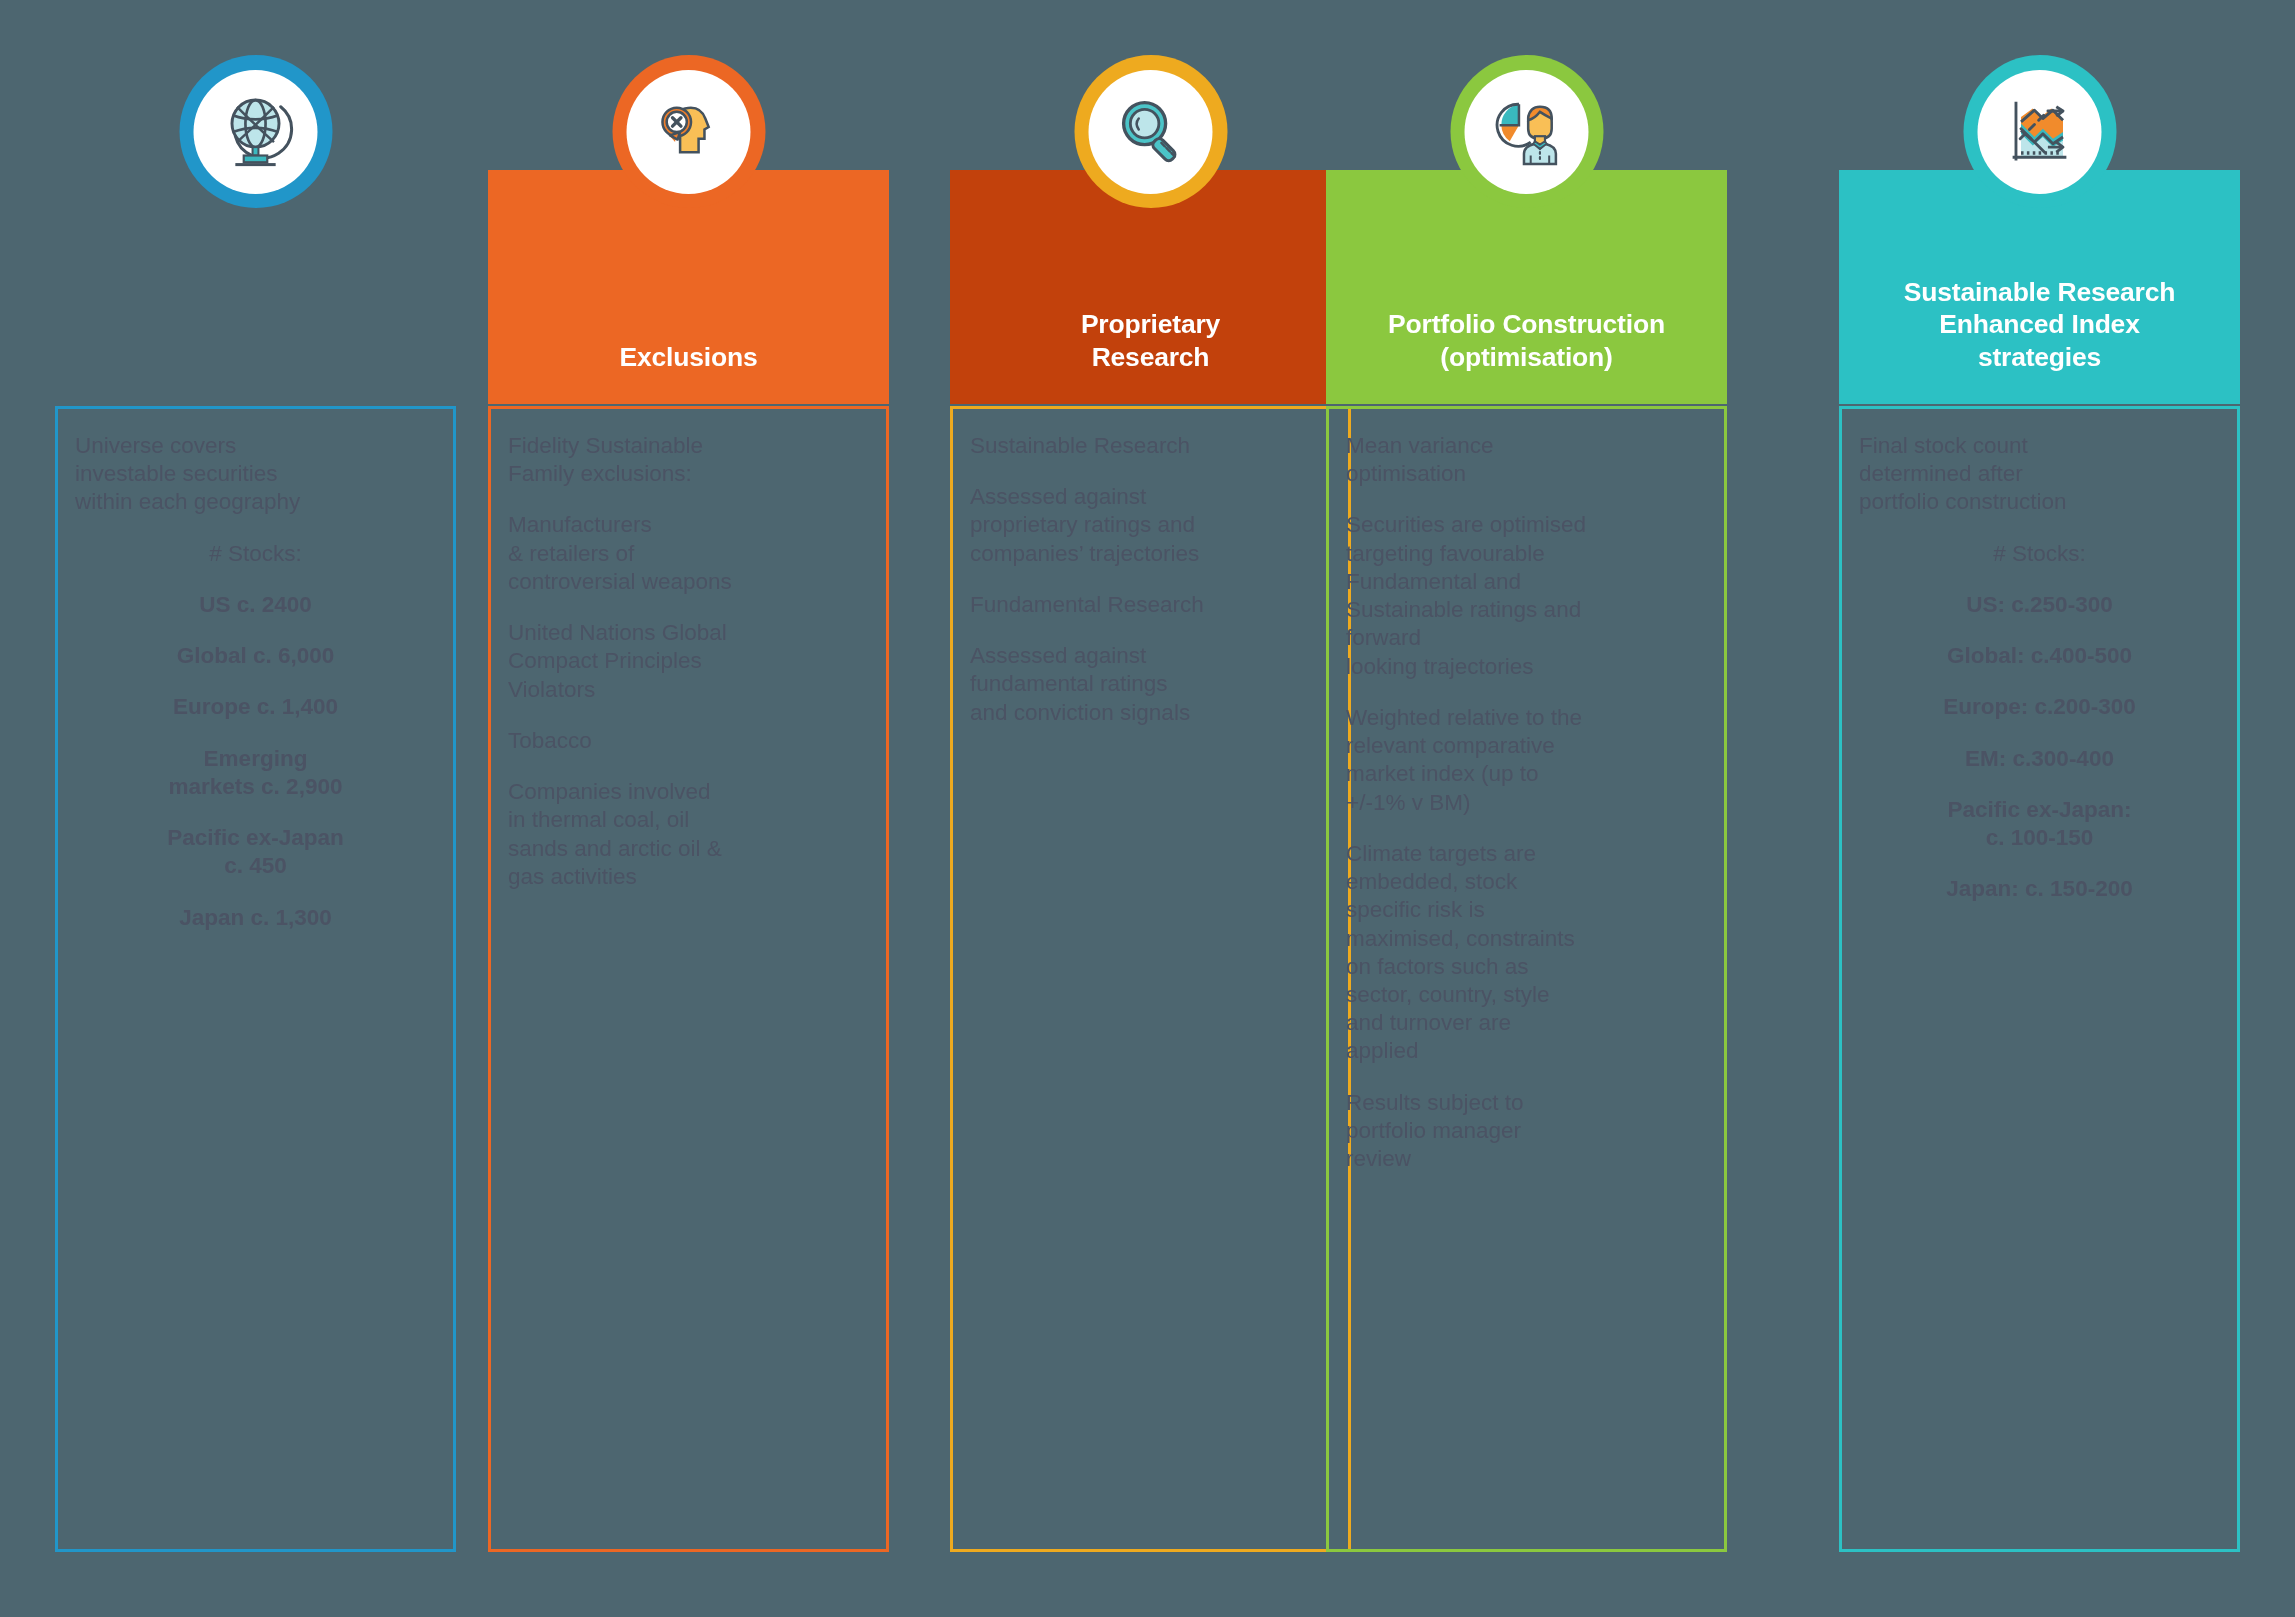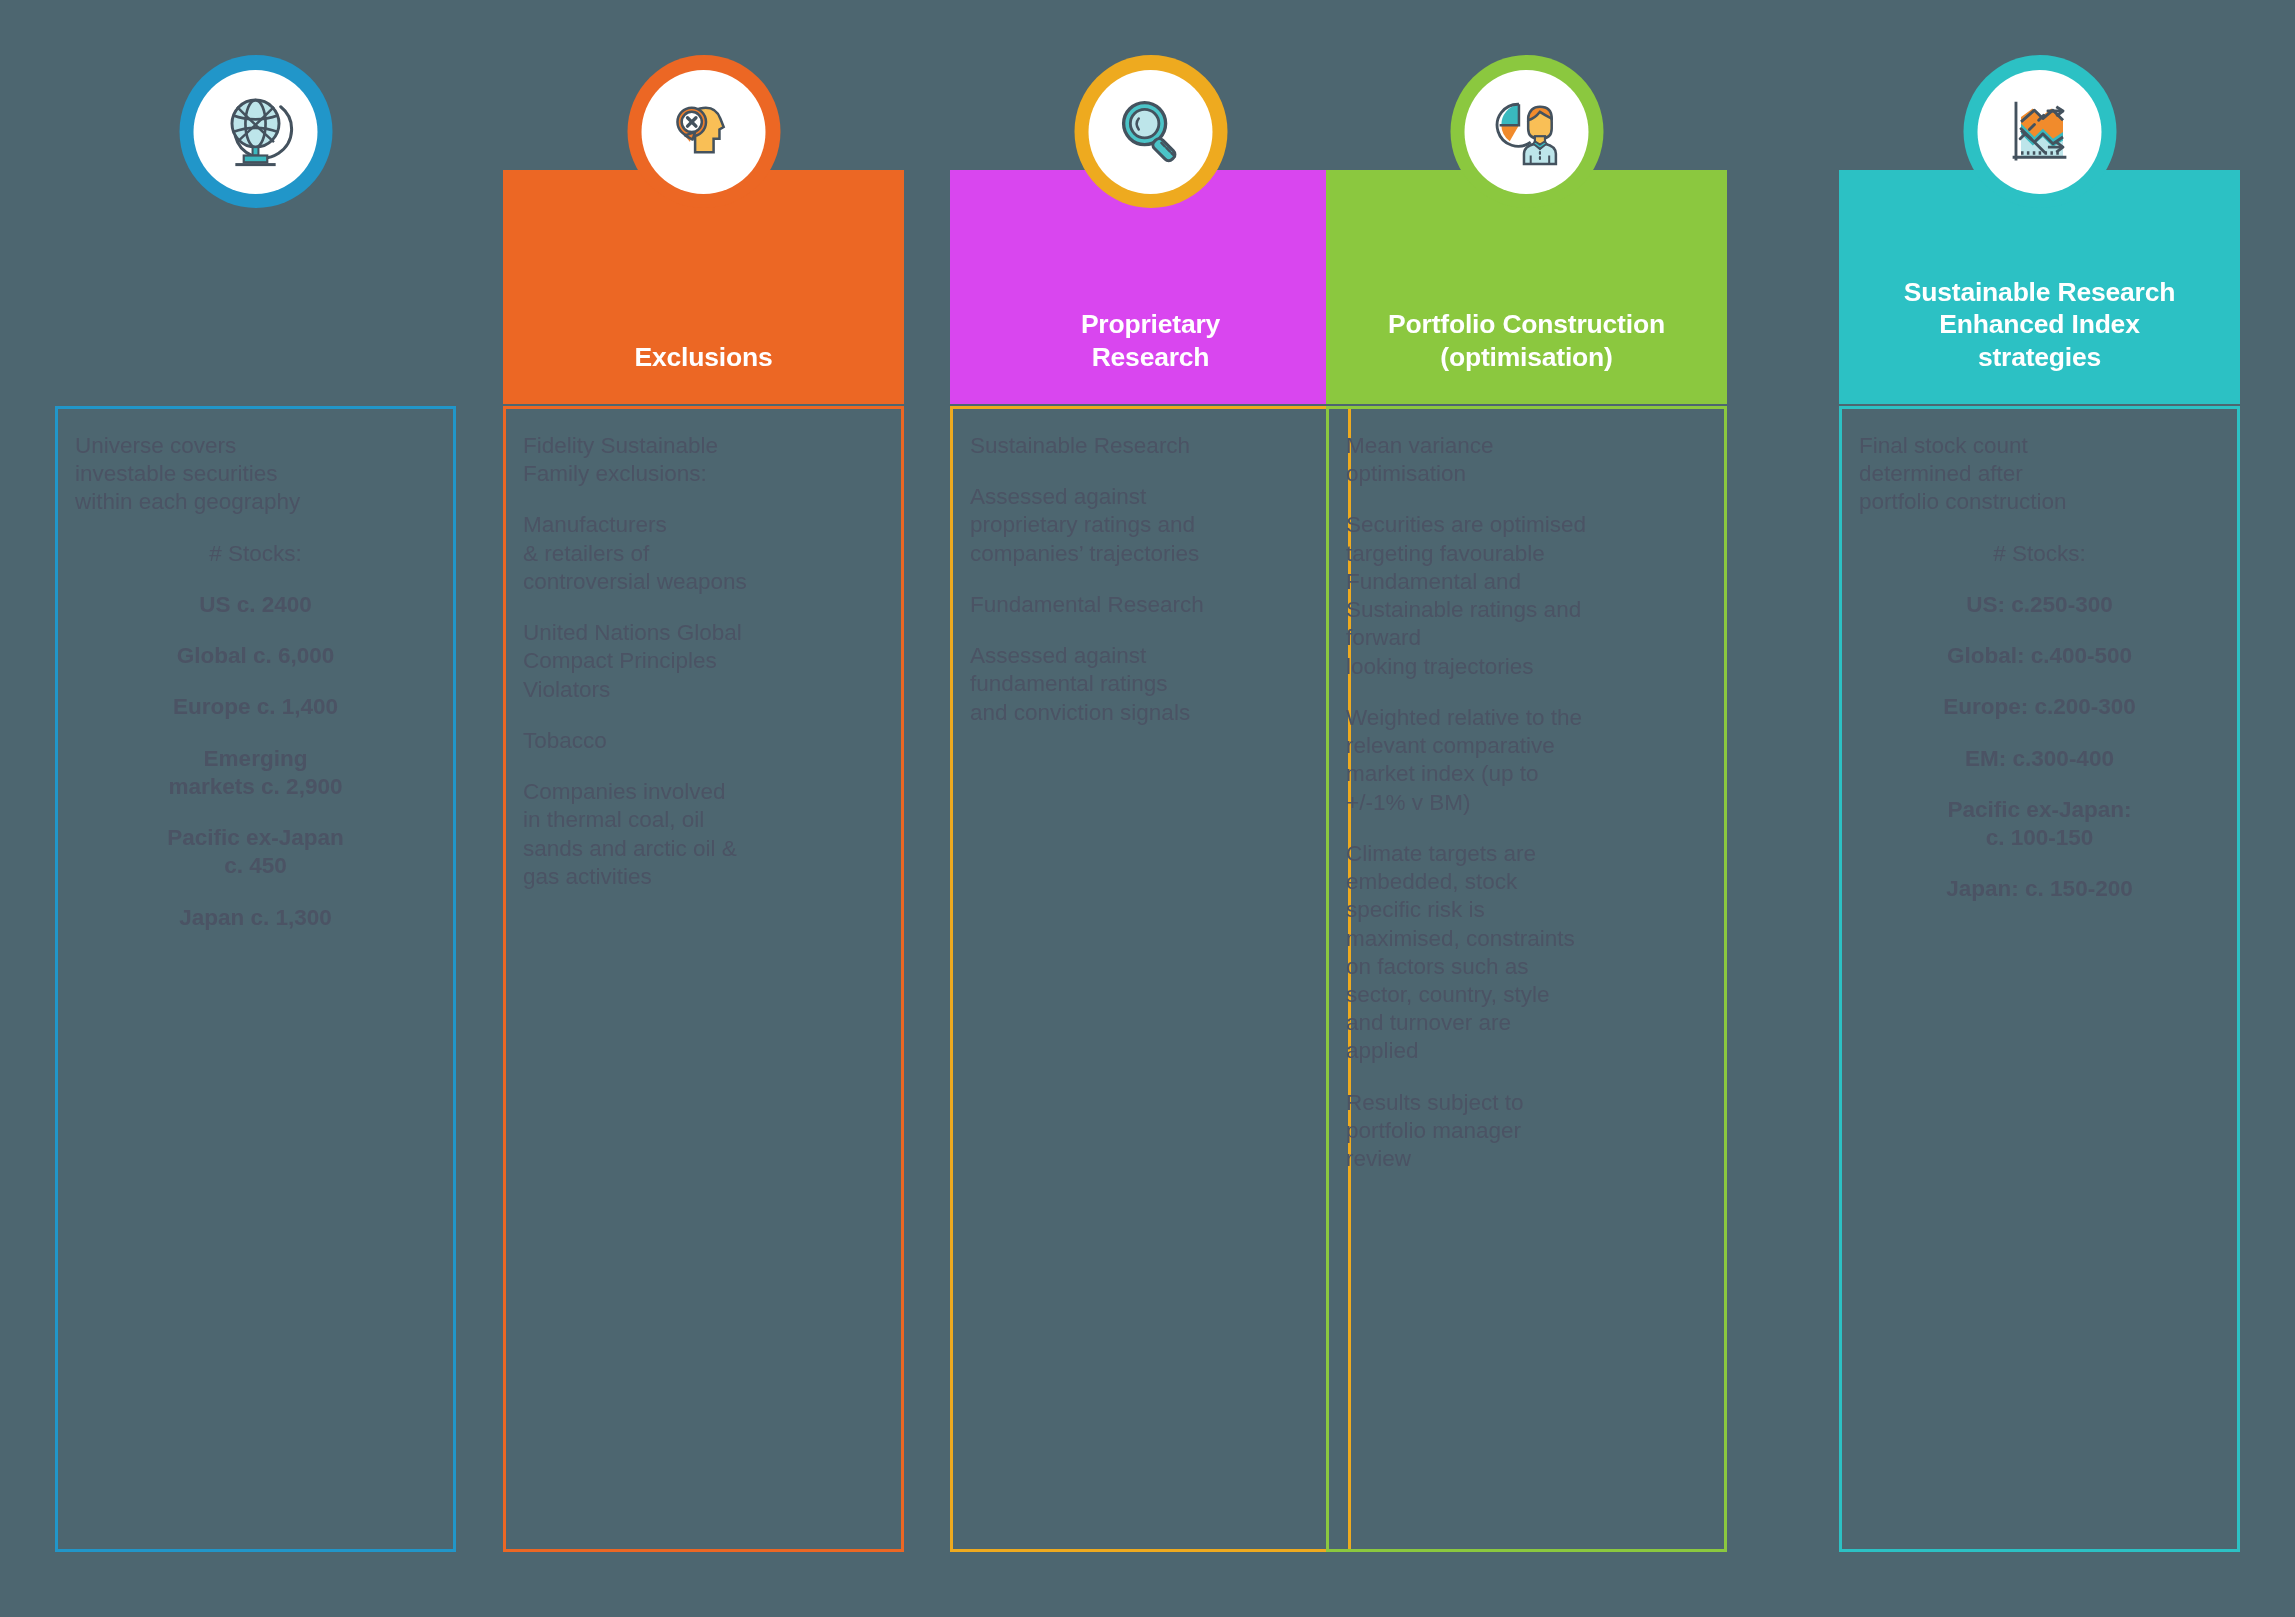--- a/index.html
+++ b/index.html
@@ -18,21 +18,21 @@
   }
 
   
   .col {
     position: absolute;
     top: 0;
     width: 401px;
     height: 1617px;
   }
   .col.c0 { left: 55px;  }
-  .col.c1 { left: 503px; }
+  .col.c1 { left: 488px; }
   .col.c2 { left: 950px; }
   .col.c3 { left: 1326px; }
   .col.c4 { left: 1839px; }
 
   
   .badge {
     position: absolute;
     top: 55px;
     left: 50%;
     transform: translateX(-50%);
@@ -179,21 +179,21 @@
       <div class="disc">
         <svg viewBox="0 0 100 100">
           <circle cx="43" cy="40" r="25" fill="#4bc4c8" stroke="#44525e" stroke-width="4"></circle>
           <circle cx="43" cy="40" r="17" fill="#bde5ea" stroke="#44525e" stroke-width="3.4"></circle>
           <path d="M36 34 Q31 40 36 47" fill="none" stroke="#44525e" stroke-width="3" stroke-linecap="round"></path>
           <rect x="59" y="56" width="14" height="30" rx="6" transform="rotate(-45 66 71)" fill="#4bc4c8" stroke="#44525e" stroke-width="3.6"></rect>
           <path d="M63 63 L67 67 M69 69 L73 73 M75 75 L79 79" stroke="#44525e" stroke-width="3" stroke-linecap="round"></path>
         </svg>
       </div>
     </div>
-    <div class="header" style="background: #d946ef;">
+    <div class="header" style="background: #c2410c;">
       <div class="header-title">Proprietary
 Research</div>
     </div>
     <div class="body-box" style="border-color: rgb(238, 170, 31);">
       <div class="blk body-text left" style="color: rgb(75, 83, 100);">Sustainable Research</div>
       <div class="blk body-text left" style="color: rgb(75, 83, 100);">Assessed against
 proprietary ratings and
 companies’ trajectories</div>
       <div class="blk body-text left" style="color: rgb(75, 83, 100);">Fundamental Research</div>
       <div class="blk body-text left" style="color: rgb(75, 83, 100);">Assessed against

